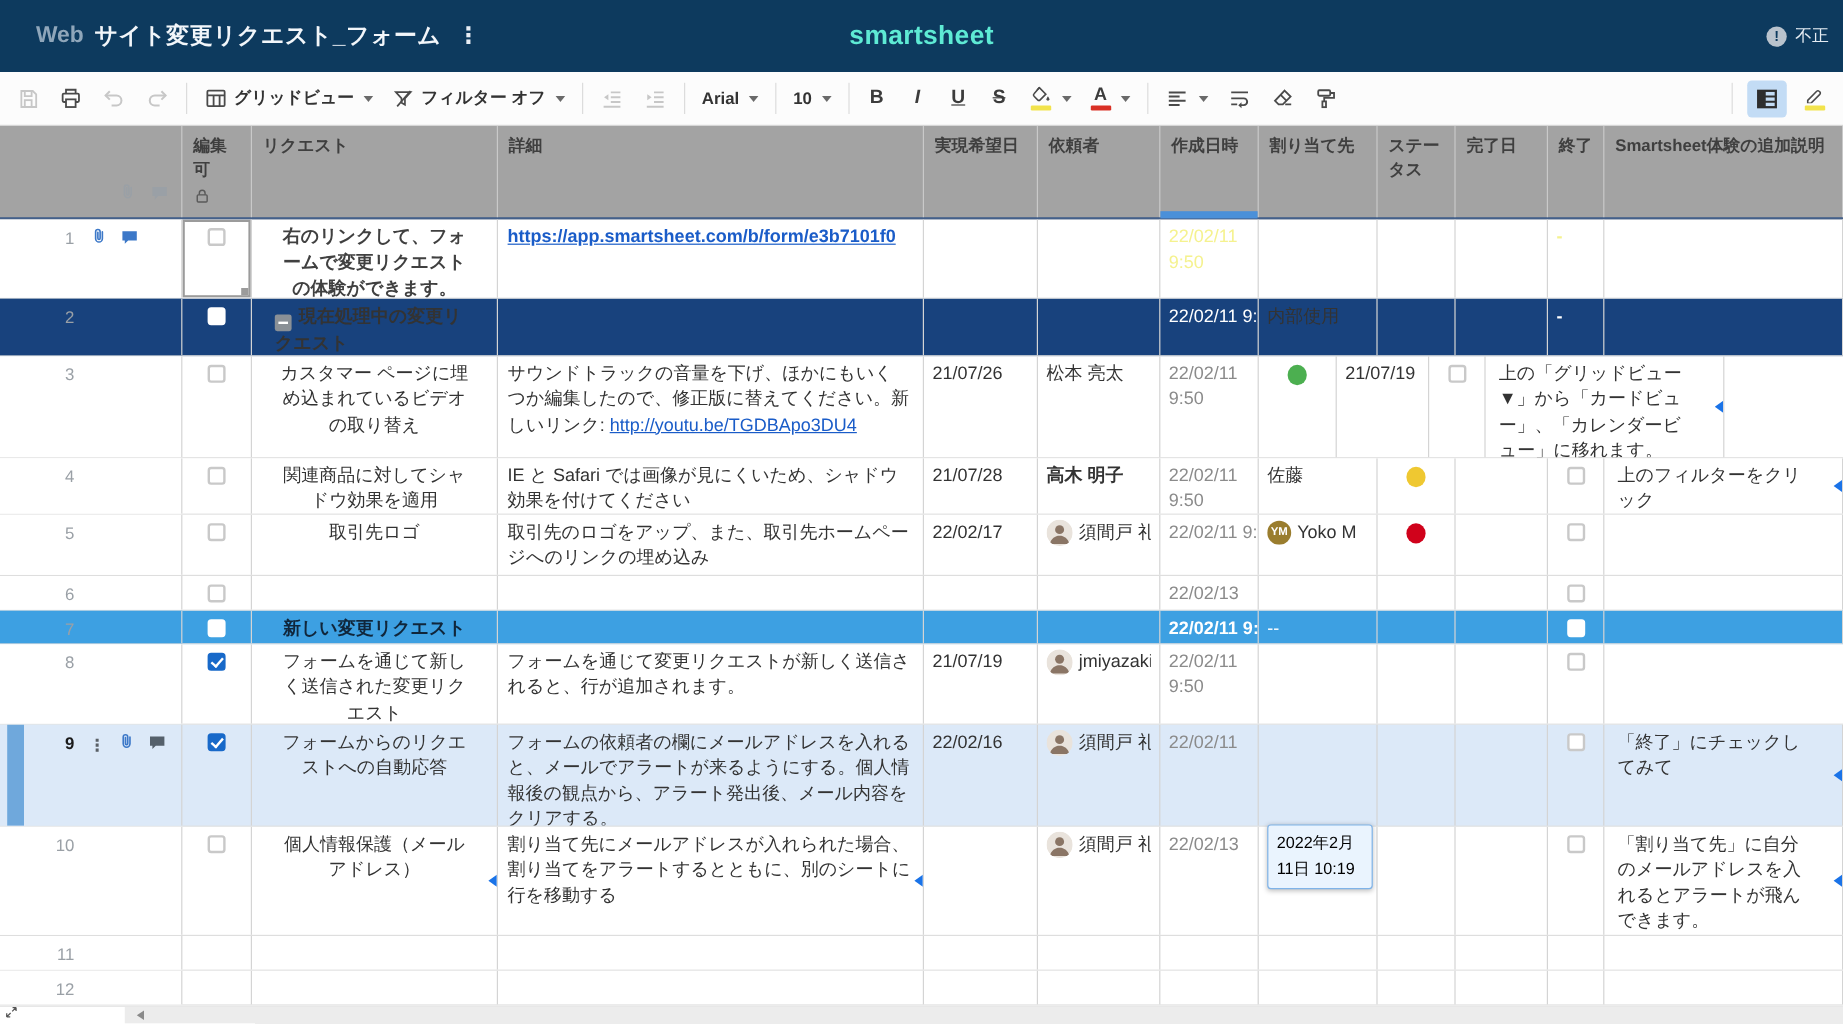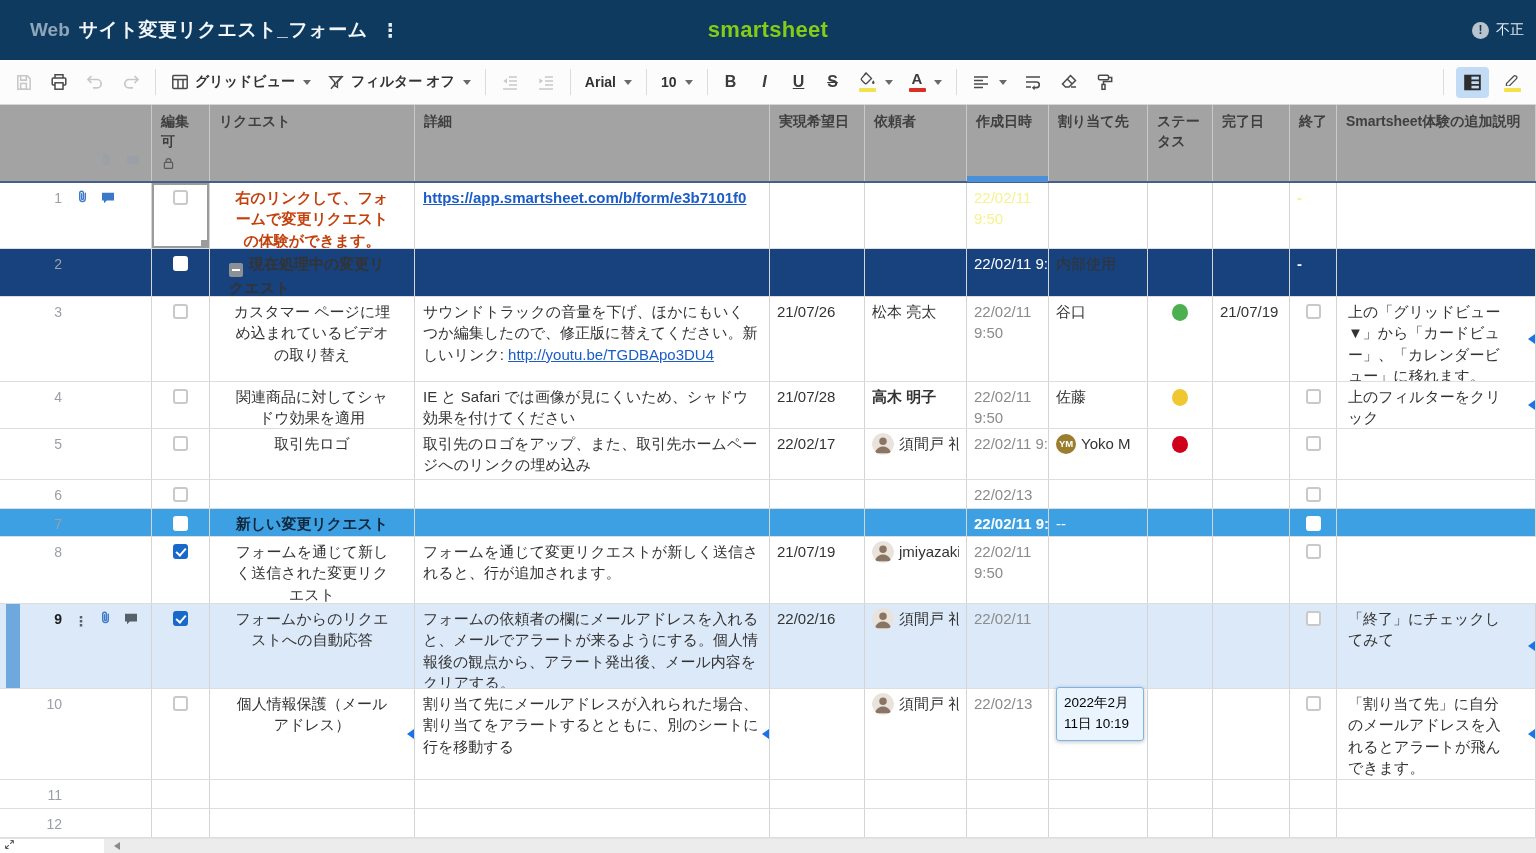--- a/index.html
+++ b/index.html
@@ -4,21 +4,21 @@
 <style>
   html,body{margin:0;padding:0}
   body{width:1536px;height:853px;overflow:hidden;background:#fff;
        font-family:"Liberation Sans","DejaVu Sans",sans-serif;position:relative}
   
   .topbar{height:60px;background:#0D3A5E;position:relative;display:flex;align-items:center;color:#fff}
   .tb-left{margin-left:30px;display:flex;align-items:center;gap:9px;z-index:2}
   .t-web{font-weight:bold;font-size:19px;color:#8FA6BA}
   .t-rest{font-size:19px;color:#F2F6FA;font-weight:600;letter-spacing:.5px}
   .t-menu{color:#E8EEF5;font-size:19px;font-weight:bold;margin-left:4px;cursor:pointer}
-  .tb-logo{position:absolute;left:0;right:0;text-align:center;font-size:22px;font-weight:600;color:#84cc16;letter-spacing:.3px}
+  .tb-logo{position:absolute;left:0;right:0;text-align:center;font-size:22px;font-weight:600;color:#5eead4;letter-spacing:.3px}
   .tb-right{position:absolute;right:12px;display:flex;align-items:center;gap:7px;font-size:14px;color:#E4EBF2;z-index:2}
   .alert-ic{width:17px;height:17px;border-radius:50%;background:#B9C3CD;color:#0D3A5E;font-weight:bold;
             font-size:12px;display:flex;align-items:center;justify-content:center}
   
   .toolbar{height:45px;background:#FCFCFC;border-bottom:1px solid #D6D6D6;display:flex;align-items:center;
            padding:0 12px;gap:12px;box-sizing:border-box}
   .tb{display:flex;align-items:center;gap:5px;background:none;border:none;padding:3px 2px;cursor:pointer;
       font-family:inherit;color:#333}
   .tb svg{display:block}
   .tlabel{font-size:14px;font-weight:bold;color:#333;white-space:nowrap}
@@ -309,21 +309,21 @@
               <path d="M2.5 3.5h15v9.5h-9L5 16.5V13H2.5z" fill="#3C78C8"></path>
             </svg></span>
         </span>
       </div>
       <div class="cell c-edit cbx" style="width: 58px;">
         <span class="cb"></span>
         <div class="acell">
           <div class="ahandle"></div>
         </div>
       </div>
-      <div class="cell c-request" style="width: 205px; text-align: center;"><span style="font-weight: bold; color: #c2410c;">右のリンクして、フォームで変更リクエストの体験ができます。</span></div>
+      <div class="cell c-request" style="width: 205px; text-align: center;"><span style="font-weight: bold; color: #404040;">右のリンクして、フォームで変更リクエストの体験ができます。</span></div>
       <div class="cell c-detail" style="width: 355px;"><span class="nowrap"><span class="lnk" style="font-weight: bold;">https://app.smartsheet.com/b/form/e3b7101f0</span></span></div>
       <div class="cell c-wish" style="width: 95px;"></div>
       <div class="cell c-requester" style="width: 102px;"></div>
       <div class="cell c-created" style="width: 82px;"><span style="color: rgb(245, 242, 143);">22/02/11 9:50</span></div>
       <div class="cell c-assignee" style="width: 99px;"></div>
       <div class="cell c-status" style="width: 65px;"></div>
       <div class="cell c-done" style="width: 77px;"></div>
       <div class="cell c-closed" style="width: 47px;"><span class="dash" style="color: rgb(245, 242, 143);">-</span></div>
       <div class="cell c-note" style="width: 199px;"></div>
     </div>
@@ -352,21 +352,20 @@
         <span class="rnum">3</span>
       </div>
       <div class="cell c-edit cbx" style="width: 58px;">
         <span class="cb"></span>
       </div>
       <div class="cell c-request" style="width: 205px; text-align: center;"><span>カスタマー ページに埋め込まれているビデオの取り替え</span></div>
       <div class="cell c-detail" style="width: 355px;"><span><span>サウンドトラックの音量を下げ、ほかにもいくつか編集したので、修正版に替えてください。新しいリンク: </span><span class="lnk">http://youtu.be/TGDBApo3DU4</span></span></div>
       <div class="cell c-wish" style="width: 95px;"><span>21/07/26</span></div>
       <div class="cell c-requester" style="width: 102px;"><span>松本 亮太</span></div>
       <div class="cell c-created" style="width: 82px;"><span>22/02/11 9:50</span></div>
-      <div class="cell c-assignee" style="width: 99px;"><span>谷口</span></div>
       <div class="cell c-status" style="width: 65px;">
         <span class="dot" style="background: rgb(76, 175, 80); display: block;"></span>
       </div>
       <div class="cell c-done" style="width: 77px;"><span>21/07/19</span></div>
       <div class="cell c-closed cbx" style="width: 47px;">
         <span class="cb"></span>
       </div>
       <div class="cell c-note" style="width: 199px;"><span>上の「グリッドビュー▼」から「カードビュー」、「カレンダービュー」に移れます。</span><span class="mk"></span></div>
     </div>
     <div class="grow" style="height: 47px;">

